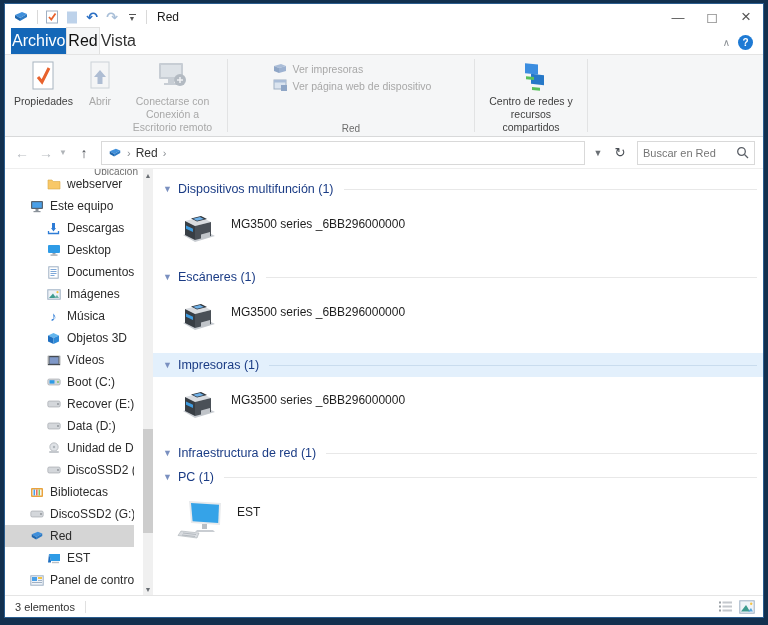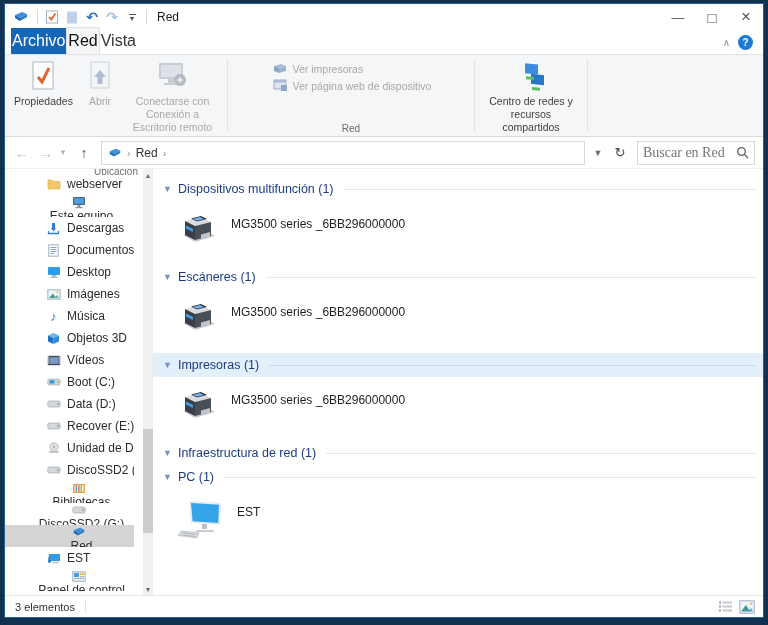--- a/index.html
+++ b/index.html
@@ -60,31 +60,31 @@
   .nav-enabled { color:#4a4f55; }
   .nav-chev { font-size:8px; color:#b0b4b8; width:12px; }
   .addrbox { flex:1; height:24px; border:1px solid #d9d9d9; display:flex; align-items:center;
     padding:0 6px; gap:5px; font-size:12px; color:#333; margin-left:4px; }
   .crumb-sep { color:#8a8f94; font-size:11px; }
   .addr-tools { display:flex; align-items:center; }
   .addr-tool { width:22px; height:24px; display:flex; align-items:center; justify-content:center;
     color:#4a4f55; font-size:13px; }
   .searchbox { width:118px; height:24px; border:1px solid #d9d9d9; display:flex; align-items:center;
     padding:0 5px; margin-left:4px; }
-  .searchbox input { border:none; outline:none; flex:1; font-size:14px; color:#9a9a9a;
-    font-family:Liberation Serif, serif; width:70px; background:transparent; }
+  .searchbox input { border:none; outline:none; flex:1; font-size:11px; color:#9a9a9a;
+    font-family:Liberation Sans, sans-serif; width:70px; background:transparent; }
 
   
   .bodyrow { flex:1; display:flex; min-height:0; }
   .sidebar { width:148px; display:flex; flex:0 0 auto;gap:9px; }
   .tree { flex:1; padding-top:4px; overflow:hidden; }
   .srow { display:flex; align-items:center; height:22px; font-size:12px; color:#2b2b2b;
     white-space:nowrap; overflow:hidden; }
   .srow.sel { background:#d5d5d5; }
-  .ind1 { padding-left:24px;flex-direction:column; } .ind2 { padding-left:41px; }
+  .ind1 { padding-left:24px; } .ind2 { padding-left:41px; }
   .sic { width:15px; height:14px; margin-right:6px; flex:0 0 auto; display:inline-flex;
     align-items:center; justify-content:center; }
   .sbar { width:10px; background:#f0f0f0; display:flex; flex-direction:column; align-items:center;
     flex:0 0 auto; }
   .sbar .arrow { height:12px; font-size:7px; color:#6a6f74; display:flex; align-items:center; }
   .sbar .track { flex:1; width:100%; position:relative; }
   .sbar .thumb { position:absolute; left:0; width:100%; top:248px; height:104px; background:#cdcdcd; }
 
   
   .main { flex:1; padding:8px 0 0 8px; overflow:hidden; background:#fff; }
@@ -302,39 +302,39 @@
               <svg width="13" height="13" viewBox="0 0 13 13">
                 <polygon points="6.5,1 6.5,6 9,6 6.5,9.5 4,6 6.5,6" fill="#2d7cd6"></polygon>
                 <polygon points="6.5,1 8,1 8,6 5,6 5,1" fill="#2d7cd6"></polygon>
                 <path d="M1.5 9 v2.5 h10 V9" fill="none" stroke="#2d7cd6" stroke-width="1.3"></path>
               </svg>
             </span>
           <span>Descargas</span>
         </div>
         <div class="srow ind2">
           <span class="sic">
+              <svg width="14" height="12" viewBox="0 0 14 12">
+                <rect x="1" y="1" width="12" height="8" rx="1" fill="#2e9be6"></rect>
+                <rect x="5.5" y="9" width="3" height="1.5" fill="#9aa2aa"></rect>
+                <rect x="3.5" y="10.5" width="7" height="1.2" fill="#9aa2aa"></rect>
+              </svg>
+            </span>
+          <span>Desktop</span>
+        </div>
+        <div class="srow ind2">
+          <span class="sic">
               <svg width="11" height="13" viewBox="0 0 11 13">
                 <rect x="0.8" y="0.8" width="9.4" height="11.4" fill="#fff" stroke="#9fb0c4"></rect>
                 <line x1="2.5" y1="3.5" x2="8.5" y2="3.5" stroke="#7fa8d8"></line>
                 <line x1="2.5" y1="5.5" x2="8.5" y2="5.5" stroke="#7fa8d8"></line>
                 <line x1="2.5" y1="7.5" x2="8.5" y2="7.5" stroke="#7fa8d8"></line>
                 <line x1="2.5" y1="9.5" x2="6.5" y2="9.5" stroke="#7fa8d8"></line>
               </svg>
             </span>
           <span>Documentos</span>
-        </div>
-        <div class="srow ind2">
-          <span class="sic">
-              <svg width="14" height="12" viewBox="0 0 14 12">
-                <rect x="1" y="1" width="12" height="8" rx="1" fill="#2e9be6"></rect>
-                <rect x="5.5" y="9" width="3" height="1.5" fill="#9aa2aa"></rect>
-                <rect x="3.5" y="10.5" width="7" height="1.2" fill="#9aa2aa"></rect>
-              </svg>
-            </span>
-          <span>Desktop</span>
         </div>
         <div class="srow ind2">
           <span class="sic">
               <svg width="14" height="11" viewBox="0 0 14 11">
                 <rect x="0.8" y="0.8" width="12.4" height="9.4" fill="#eef3f8" stroke="#9fb0c4"></rect>
                 <polygon points="2,9 6,4.5 9,9" fill="#3d9b8f"></polygon>
                 <polygon points="7,9 10,6 12,9" fill="#6fb3a8"></polygon>
                 <circle cx="10.5" cy="3.2" r="1.1" fill="#f4c344"></circle>
               </svg>
             </span>
@@ -381,30 +381,30 @@
             </span>
           <span>Boot (C:)</span>
         </div>
         <div class="srow ind2">
           <span class="sic">
               <svg width="14" height="10" viewBox="0 0 14 10">
                 <rect x="0.8" y="2" width="12.4" height="6" rx="1.5" fill="#d4d7db" stroke="#9aa0a6" stroke-width="0.6"></rect>
                 <circle cx="11" cy="5" r="0.9" fill="#8b9096"></circle>
               </svg>
             </span>
-          <span>Data (D:)</span>
+          <span>Recover (E:)</span>
         </div>
         <div class="srow ind2">
           <span class="sic">
               <svg width="14" height="10" viewBox="0 0 14 10">
                 <rect x="0.8" y="2" width="12.4" height="6" rx="1.5" fill="#d4d7db" stroke="#9aa0a6" stroke-width="0.6"></rect>
                 <circle cx="11" cy="5" r="0.9" fill="#8b9096"></circle>
               </svg>
             </span>
-          <span>Recover (E:)</span>
+          <span>Data (D:)</span>
         </div>
         <div class="srow ind2">
           <span class="sic">
               <svg width="14" height="12" viewBox="0 0 14 12">
                 <circle cx="7" cy="5" r="4.2" fill="#dfe2e6" stroke="#9aa0a6" stroke-width="0.6"></circle>
                 <circle cx="7" cy="5" r="1.2" fill="#aeb4ba"></circle>
                 <rect x="2" y="9" width="10" height="2" rx="1" fill="#c4c8cd"></rect>
               </svg>
             </span>
           <span>Unidad de DVD</span>

